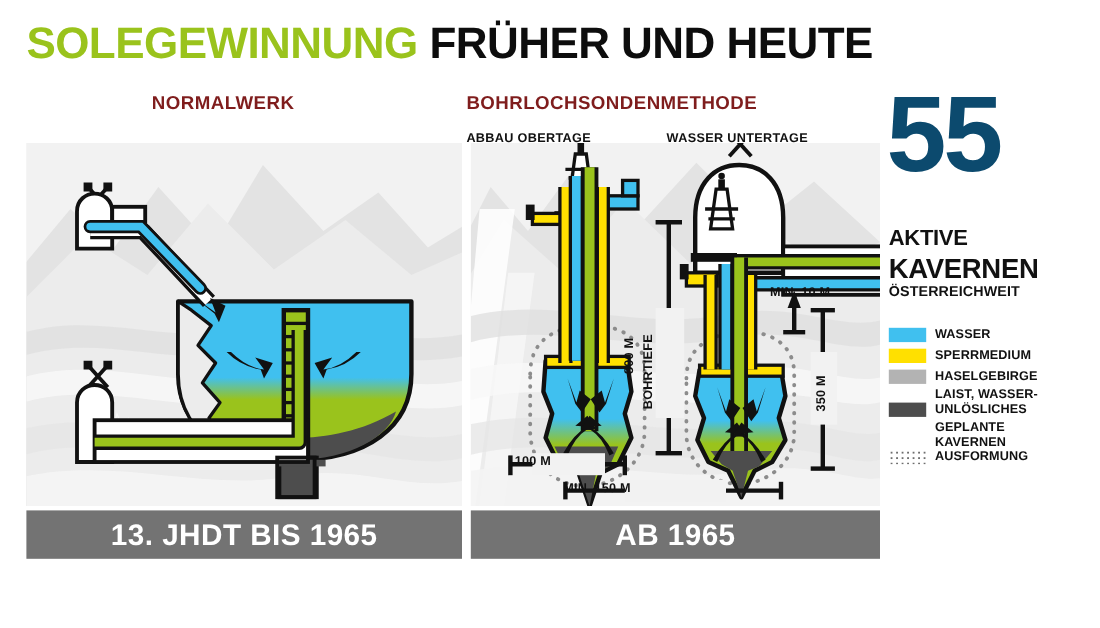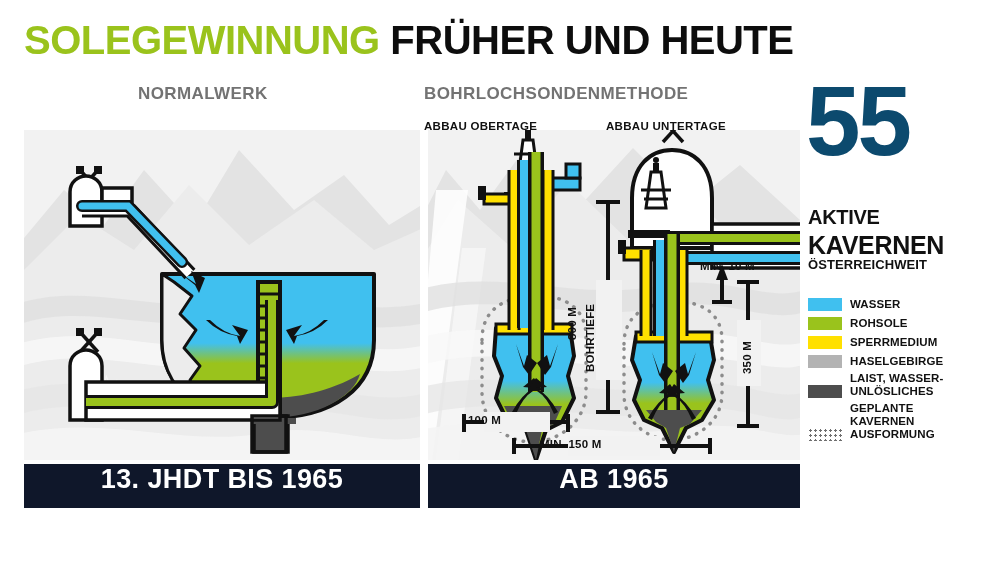--- a/index.html
+++ b/index.html
@@ -5,30 +5,30 @@
   html,body{margin:0;padding:0;background:#fff;}
   body{width:1000px;height:571px;overflow:hidden;font-family:"Liberation Sans",sans-serif;}
   #root{position:relative;width:1000px;height:571px;background:#ffffff;}
 
   
   .title{position:absolute;left:24px;top:18px;font-size:40px;font-weight:bold;letter-spacing:-0.5px;white-space:nowrap;}
   .title .g{color:#9ac31c;}
   .title .k{color:#0d0d0d;}
 
   
-  .colhead{position:absolute;font-weight:bold;color:#737373;font-size:17px;letter-spacing:.4px;white-space:nowrap;}
+  .colhead{position:absolute;font-weight:bold;color:#7f1d1d;font-size:17px;letter-spacing:.4px;white-space:nowrap;}
   .subhead{position:absolute;font-weight:bold;color:#111;font-size:11.5px;letter-spacing:.3px;white-space:nowrap;}
 
   
   .scene{position:absolute;overflow:hidden;background:#f2f2f2;}
   #sceneL{left:24px;top:130px;width:396px;height:330px;}
   #sceneR{left:428px;top:130px;width:372px;height:330px;}
 
   
-  .erabar{position:absolute;height:44px;background:#0f172a;display:flex;align-items:flex-start;justify-content:center;}
+  .erabar{position:absolute;height:44px;background:#737373;display:flex;align-items:center;justify-content:center;}
   .erabar span{color:#fff;font-size:27px;font-weight:bold;letter-spacing:.4px;}
   #eraL{left:24px;top:464px;width:396px;}
   #eraR{left:428px;top:464px;width:372px;}
 
   
   .bignum{position:absolute;left:806px;top:78px;font-size:98px;line-height:86px;font-weight:bold;color:#0c4a6e;letter-spacing:-3px;}
   .bigcap{position:absolute;left:808px;font-weight:bold;color:#111;}
   #cap1{top:206px;font-size:20px;letter-spacing:-.3px;}
   #cap2{top:231px;font-size:25px;letter-spacing:-.3px;}
   #cap3{top:257px;font-size:13px;letter-spacing:.1px;}
@@ -55,21 +55,21 @@
 <div id="root">
 
   <div class="title">
     <span class="g">SOLEGEWINNUNG</span>
     <span class="k">FRÜHER UND HEUTE</span>
   </div>
 
   <div class="colhead" style="left:138px;top:84px;">NORMALWERK</div>
   <div class="colhead" style="left:424px;top:84px;text-align:center;">BOHRLOCHSONDENMETHODE</div>
   <div class="subhead" style="left:424px;top:120px;">ABBAU OBERTAGE</div>
-  <div class="subhead" style="left:606px;top:120px;">ABBAU UNTERTAGE</div>
+  <div class="subhead" style="left:606px;top:120px;">WASSER UNTERTAGE</div>
 
   <div class="scene" id="sceneL">
     <svg width="396" height="330" viewBox="0 0 396 330">
       <defs>
         <linearGradient id="wbL" x1="0" y1="0" x2="0" y2="1">
           <stop offset="0%" stop-color="#40c0ef"></stop>
             <stop offset="48%" stop-color="#40c0ef"></stop>
           <stop offset="62%" stop-color="#9ac31c"></stop>
             <stop offset="100%" stop-color="#9ac31c"></stop>
         </linearGradient>
@@ -301,21 +301,21 @@
       <polygon points="294,134 288,150 300,150" fill="#111"></polygon>
 
       <rect x="56" y="282" width="66" height="20" fill="#f2f2f2"></rect>
       <rect x="140" y="306" width="92" height="20" fill="#f2f2f2"></rect>
       <rect x="168" y="150" width="26" height="100" fill="#f2f2f2"></rect>
       <rect x="309" y="190" width="24" height="66" fill="#f2f2f2"></rect>
     </svg>
   </div>
 
   <div class="mlab" style="left:468px;top:414px;">100 M</div>
-  <div class="mlab" style="left:512px;top:438px;padding-left:28px;">MIN. 150 M</div>
+  <div class="mlab" style="left:512px;top:438px;">MIN. 150 M</div>
   <div class="mlab vlab" style="left:566px;top:340px;">800 M</div>
   <div class="mlab vlab" style="left:584px;top:372px;">BOHRTIEFE</div>
   <div class="mlab" style="left:700px;top:260px;">MIN. 10 M</div>
   <div class="mlab vlab" style="left:741px;top:374px;">350 M</div>
 
   <div class="erabar" id="eraL">
     <span>13. JHDT BIS 1965</span>
   </div>
   <div class="erabar" id="eraR">
     <span>AB 1965</span>
@@ -325,24 +325,20 @@
   <div class="bigcap" id="cap1">AKTIVE</div>
   <div class="bigcap" id="cap2">KAVERNEN</div>
   <div class="bigcap" id="cap3">ÖSTERREICHWEIT</div>
 
   <div class="legend" id="legend">
       <div class="lrow">
         <span class="sw" style="background: rgb(64, 192, 239);"></span>
         <span class="ltxt">WASSER</span>
       </div>
       <div class="lrow">
-        <span class="sw" style="background: rgb(154, 195, 28);"></span>
-        <span class="ltxt">ROHSOLE</span>
-      </div>
-      <div class="lrow">
         <span class="sw" style="background: rgb(255, 224, 0);"></span>
         <span class="ltxt">SPERRMEDIUM</span>
       </div>
       <div class="lrow">
         <span class="sw" style="background: rgb(179, 179, 179);"></span>
         <span class="ltxt">HASELGEBIRGE</span>
       </div>
       <div class="lrow">
         <span class="sw" style="background: rgb(77, 77, 77);"></span>
         <span class="ltxt">LAIST, WASSER-<br>UNLÖSLICHES</span>

